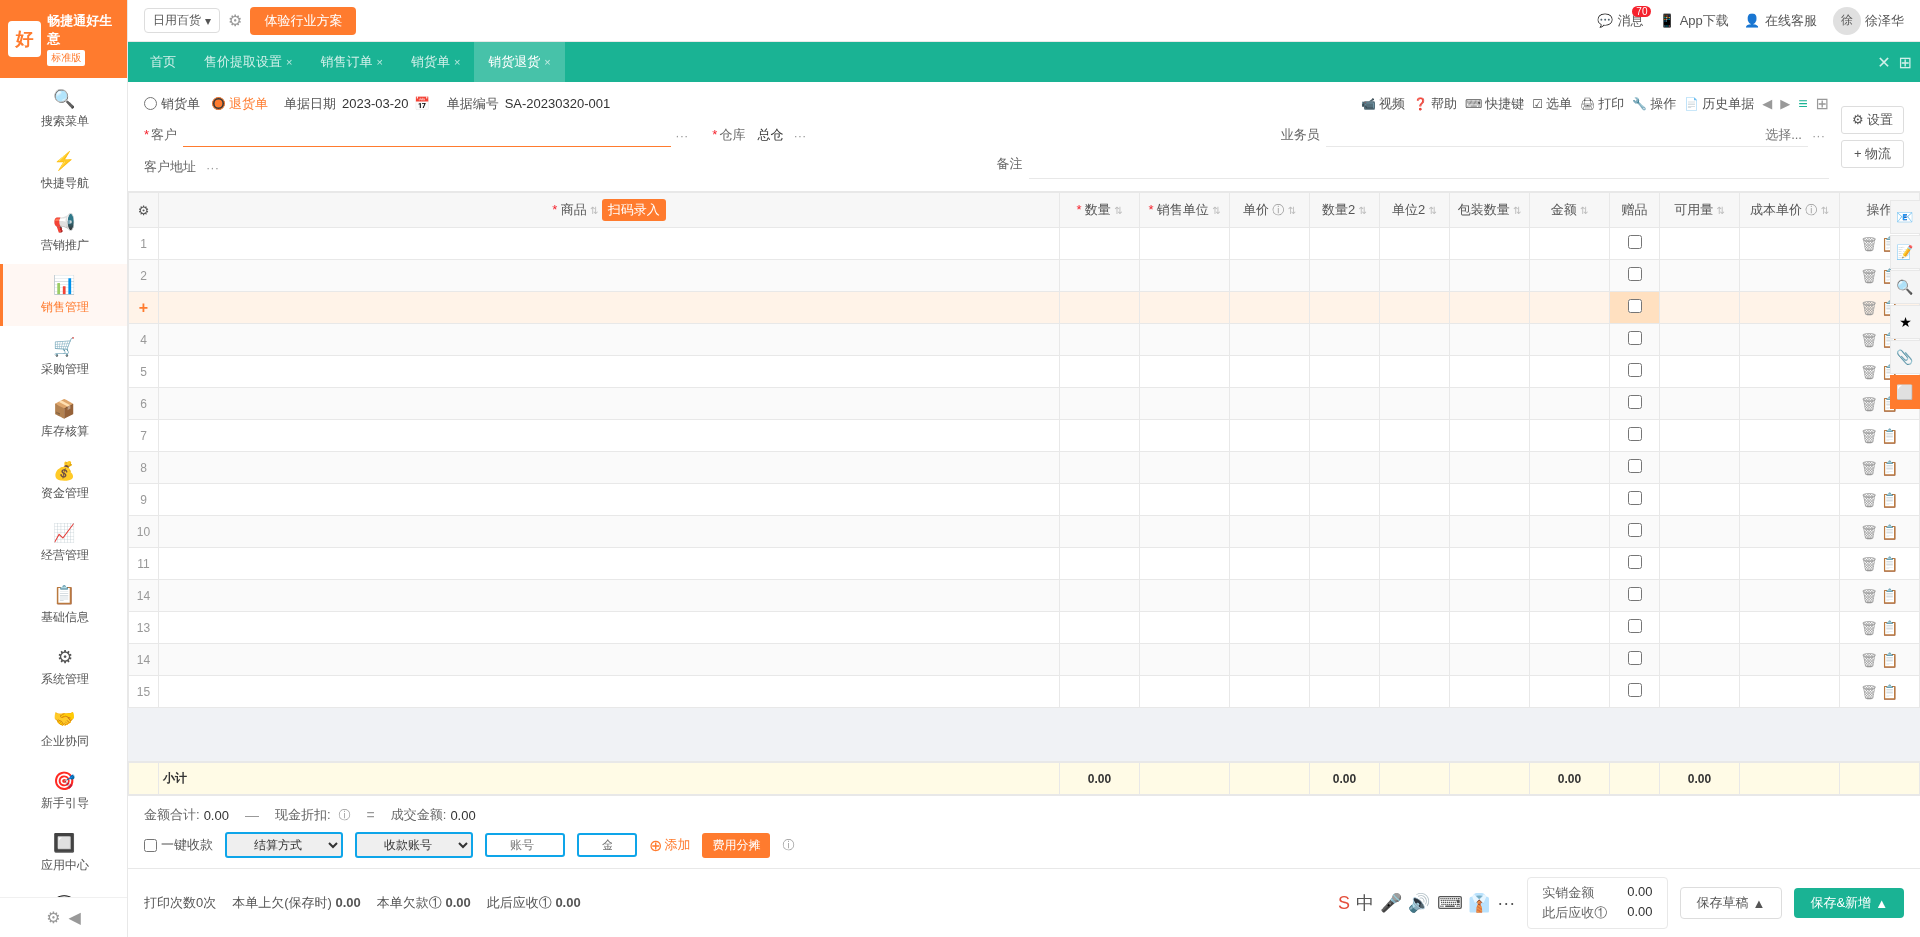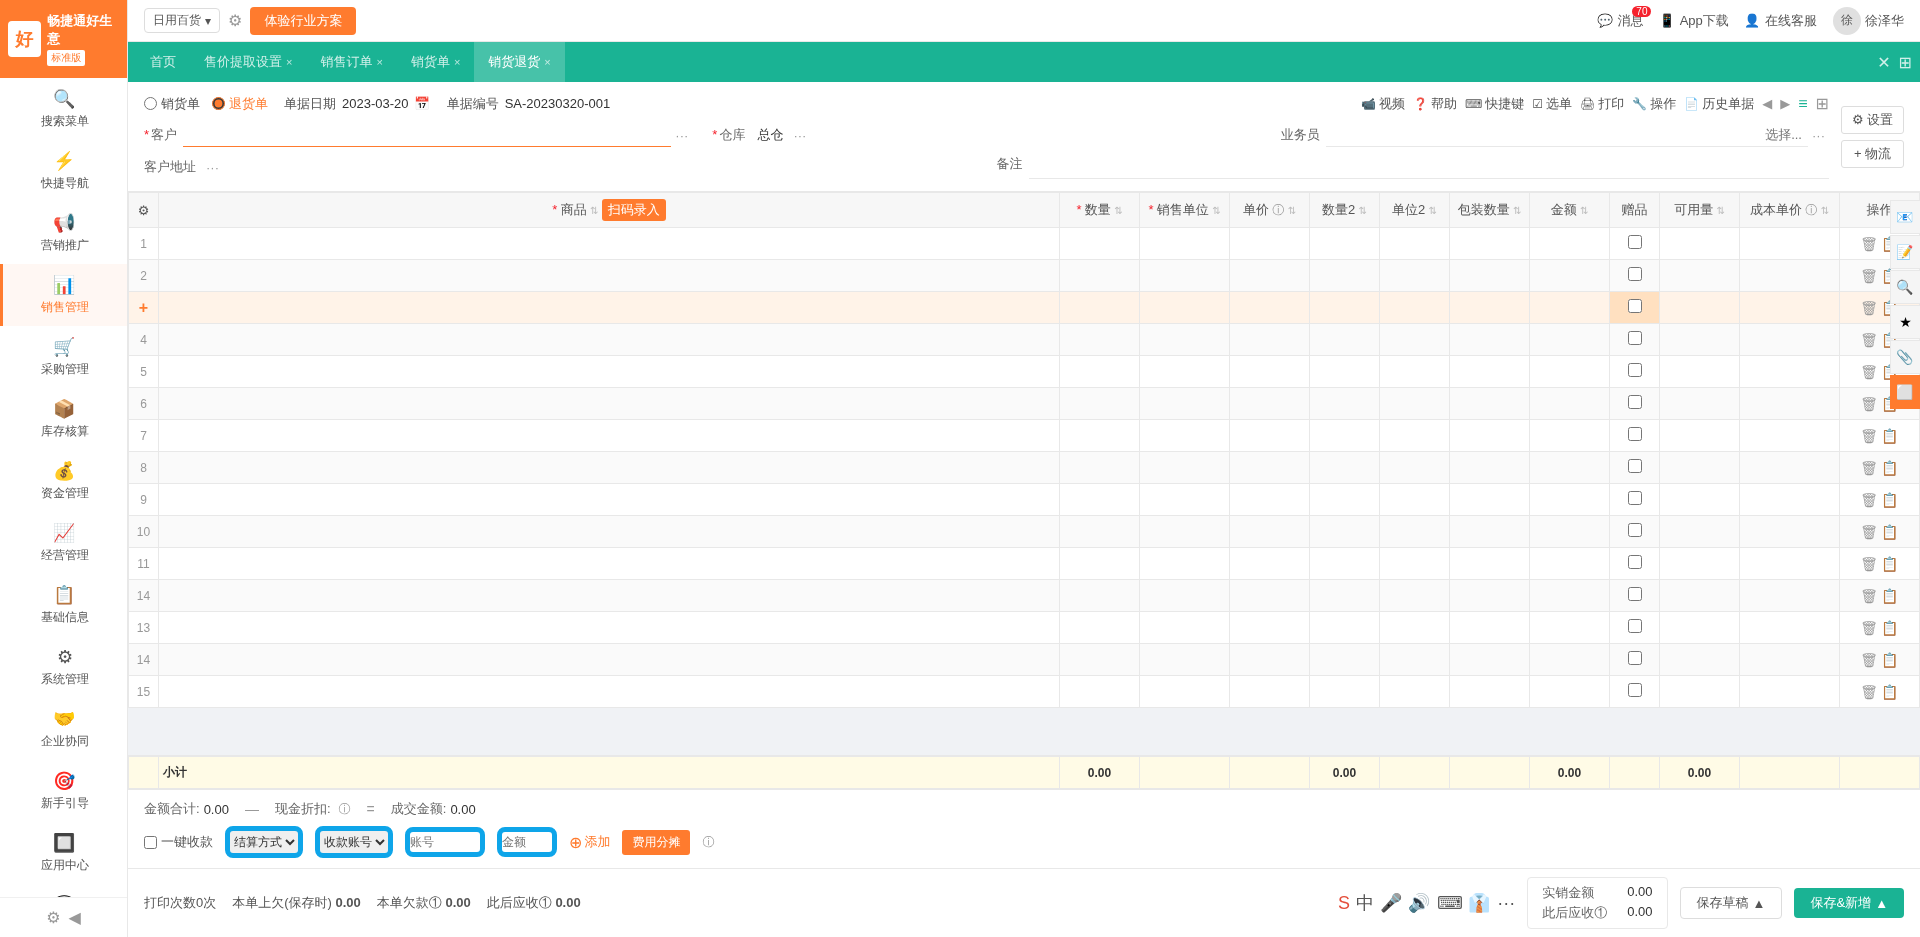--- a/index.html
+++ b/index.html
@@ -75,21 +75,21 @@
     .scan-btn { background: #ff7b2e; color: #fff; border: none; border-radius: 3px; padding: 2px 6px; font-size: 13px; cursor: pointer; white-space: nowrap; }
 
     
     .footer-area { background: #fff; padding: 10px 16px; border-top: 1px solid #e8e8e8; flex-shrink: 0; }
     .footer-top { display: flex; align-items: center; gap: 16px; margin-bottom: 8px; }
     .footer-item { display: flex; align-items: center; gap: 4px; color: #555; }
     .footer-item-label { color: #666; }
     .footer-item-value { color: #333; font-weight: 500; }
     .footer-bottom { display: flex; align-items: center; gap: 12px; }
     .footer-checkbox-label { display: flex; align-items: center; gap: 4px; color: #555; cursor: pointer; }
-    .footer-input { border: 5px solid #0ea5e9; border-radius: 8px; padding: 3px 0; color: #333; font-size: 12px; }
+    .footer-input { border: 2px solid #0ea5e9; border-radius: 3px; padding: 3px 23px; color: #333; font-size: 12px; }
     .footer-btn-orange { background: #ff7b2e; color: #fff; border: none; border-radius: 3px; padding: 4px 10px; cursor: pointer; font-size: 12px; }
     .footer-add-btn { color: #ff7b2e; cursor: pointer; display: flex; align-items: center; gap: 2px; font-size: 12px; }
 
     
     .bottom-bar { background: #fff; padding: 8px 16px; border-top: 1px solid #e8e8e8; display: flex; align-items: center; justify-content: space-between; flex-shrink: 0; }
     .bottom-bar-left { display: flex; gap: 16px; color: #555; font-size: 12px; }
     .bottom-bar-right { display: flex; gap: 12px; align-items: center; }
     .bottom-bar-icons { display: flex; gap: 6px; align-items: center; }
     .bottom-bar-icon { font-size: 18px; cursor: pointer; color: #555; }
     .save-draft-btn { background: #fff; border: 1px solid #ddd; color: #555; border-radius: 4px; padding: 6px 16px; cursor: pointer; font-size: 13px; display: flex; align-items: center; gap: 4px; }

